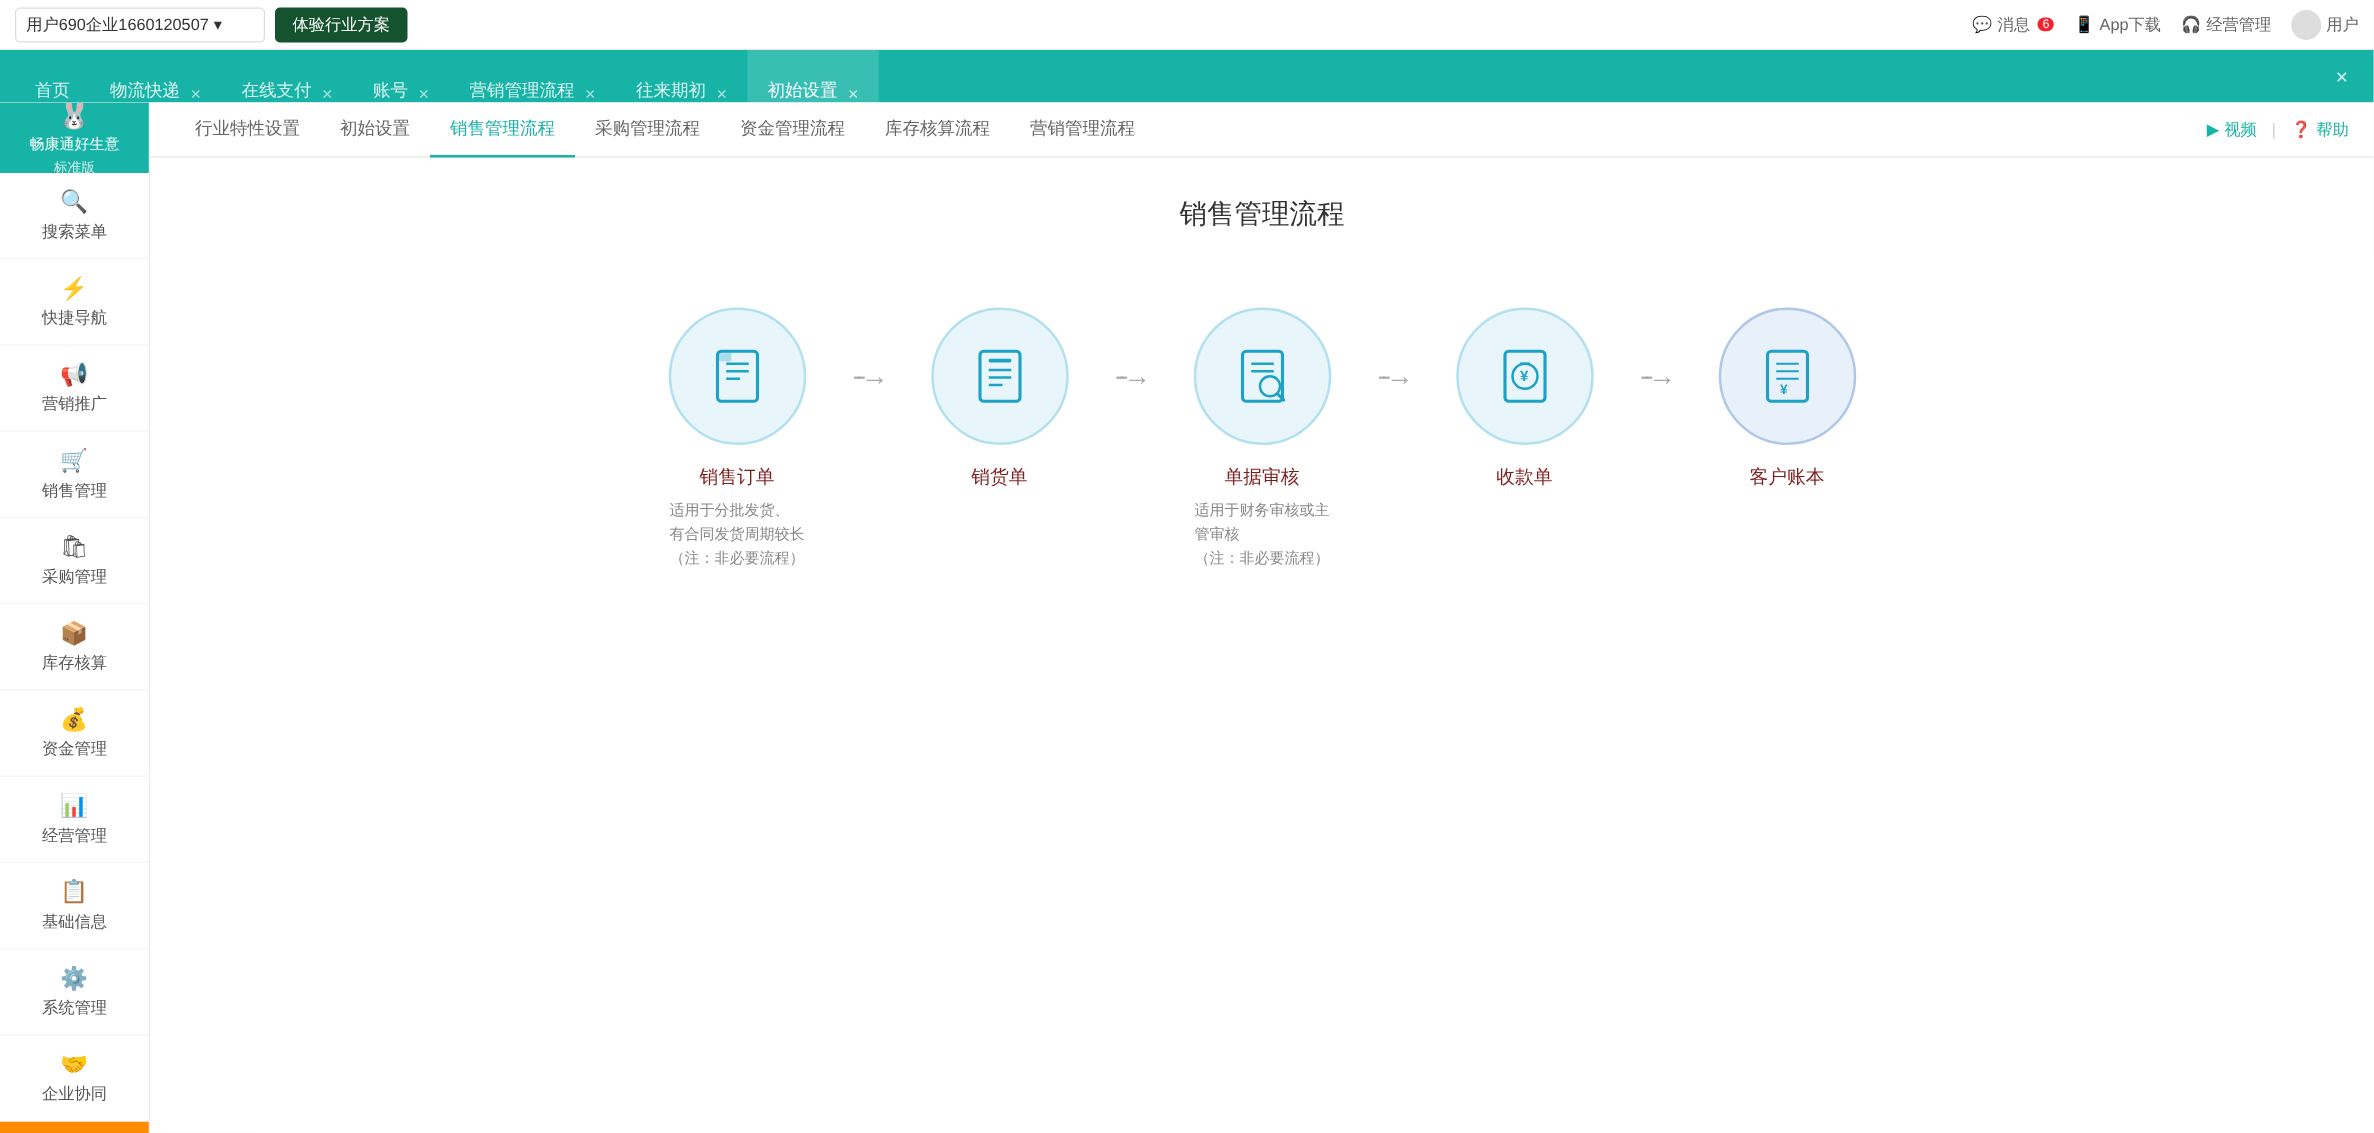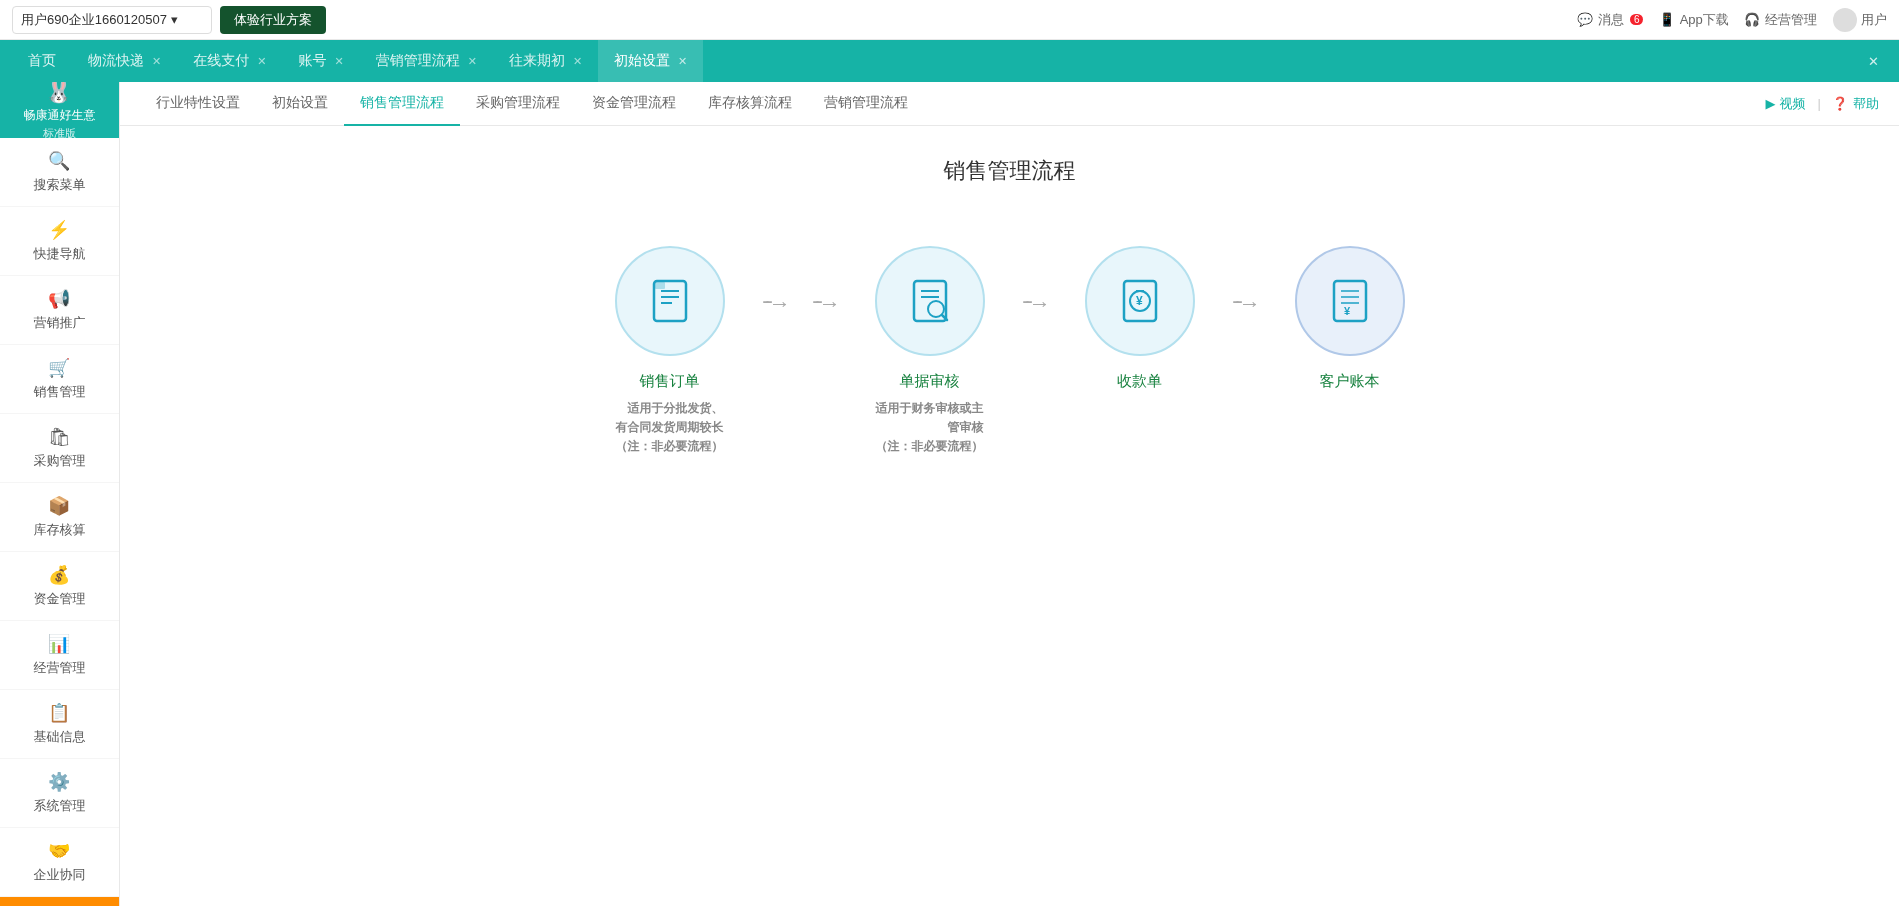--- a/index.html
+++ b/index.html
@@ -45,21 +45,21 @@
     
     .nav-tabs {
       height: 42px;
       background: #16b3a6;
       display: flex;
       align-items: stretch;
       padding: 0 12px;
     }
     .nav-tab {
       display: flex;
-      align-items: center;
+      align-items: flex-end;
       padding: 0 16px;
       color: rgba(255,255,255,0.85);
       font-size: 14px;
       cursor: pointer;
       position: relative;
       gap: 4px;
       white-space: nowrap;
     }
     .nav-tab.active { background: rgba(255,255,255,0.15); color: #fff; }
     .nav-tab .close-x { font-size: 11px; margin-left: 4px; opacity: 0.7; }
@@ -183,30 +183,29 @@
       border: 2px solid #b3e0ee;
       background: #e8f6fb;
       display: flex;
       align-items: center;
       justify-content: center;
       margin-bottom: 16px;
     }
     .flow-circle svg { width: 52px; height: 52px; }
     .flow-label {
       font-size: 15px;
-      color: #15803d;
+      color: #7f1d1d;
       font-weight: 500;
       margin-bottom: 8px;
     }
     .flow-desc {
       font-size: 12px;
       color: #888;
-      text-align: right;
+      text-align: left;
       line-height: 1.6;
-      font-weight: bold;
     }
     .flow-arrow {
       display: flex;
       align-items: flex-start;
       padding-top: 42px;
       font-size: 22px;
       color: #aaa;
       letter-spacing: -4px;
       min-width: 50px;
       justify-content: center;
@@ -390,20 +389,33 @@
             </svg>
           </div>
           <div class="flow-label">销售订单</div>
           <div class="flow-desc">适用于分批发货、<br>有合同发货周期较长<br>（注：非必要流程）</div>
         </div>
 
         <div class="flow-arrow">
           <span>--→</span>
         </div>
 
+        <div class="flow-node">
+          <div class="flow-circle">
+            <svg viewBox="0 0 52 52" fill="none" xmlns="http://www.w3.org/2000/svg">
+              <rect x="10" y="6" width="32" height="40" rx="3" stroke="#1da1c4" stroke-width="2.5" fill="none"></rect>
+              <rect x="17" y="12" width="18" height="3" rx="1" fill="#1da1c4"></rect>
+              <line x1="17" y1="21" x2="35" y2="21" stroke="#1da1c4" stroke-width="2"></line>
+              <line x1="17" y1="27" x2="35" y2="27" stroke="#1da1c4" stroke-width="2"></line>
+              <line x1="17" y1="33" x2="28" y2="33" stroke="#1da1c4" stroke-width="2"></line>
+            </svg>
+          </div>
+          <div class="flow-label">销货单</div>
+          <div class="flow-desc"></div>
+        </div>
 
         <div class="flow-arrow">
           <span>--→</span>
         </div>
 
         <div class="flow-node">
           <div class="flow-circle">
             <svg viewBox="0 0 52 52" fill="none" xmlns="http://www.w3.org/2000/svg">
               <rect x="10" y="6" width="32" height="40" rx="3" stroke="#1da1c4" stroke-width="2.5" fill="none"></rect>
               <line x1="17" y1="16" x2="35" y2="16" stroke="#1da1c4" stroke-width="2"></line>

